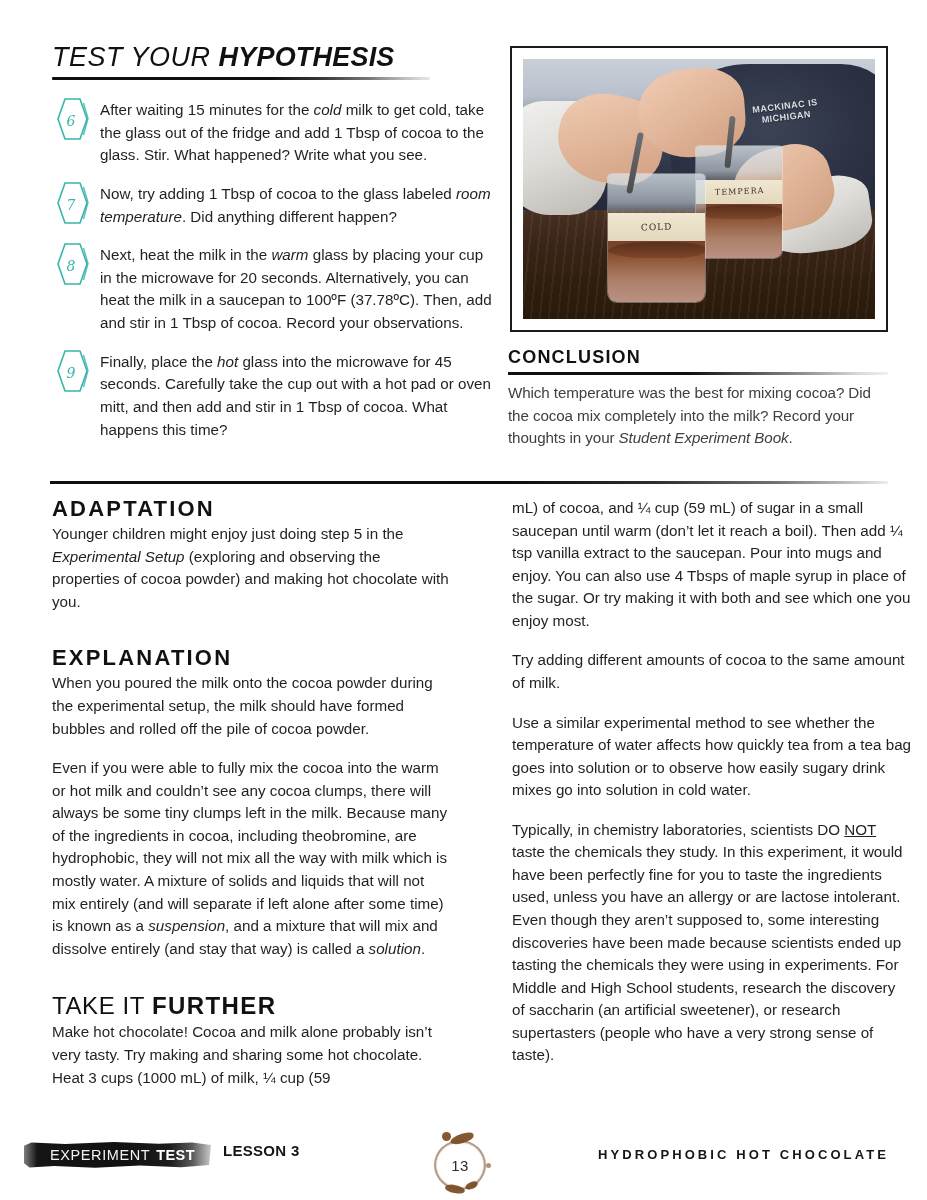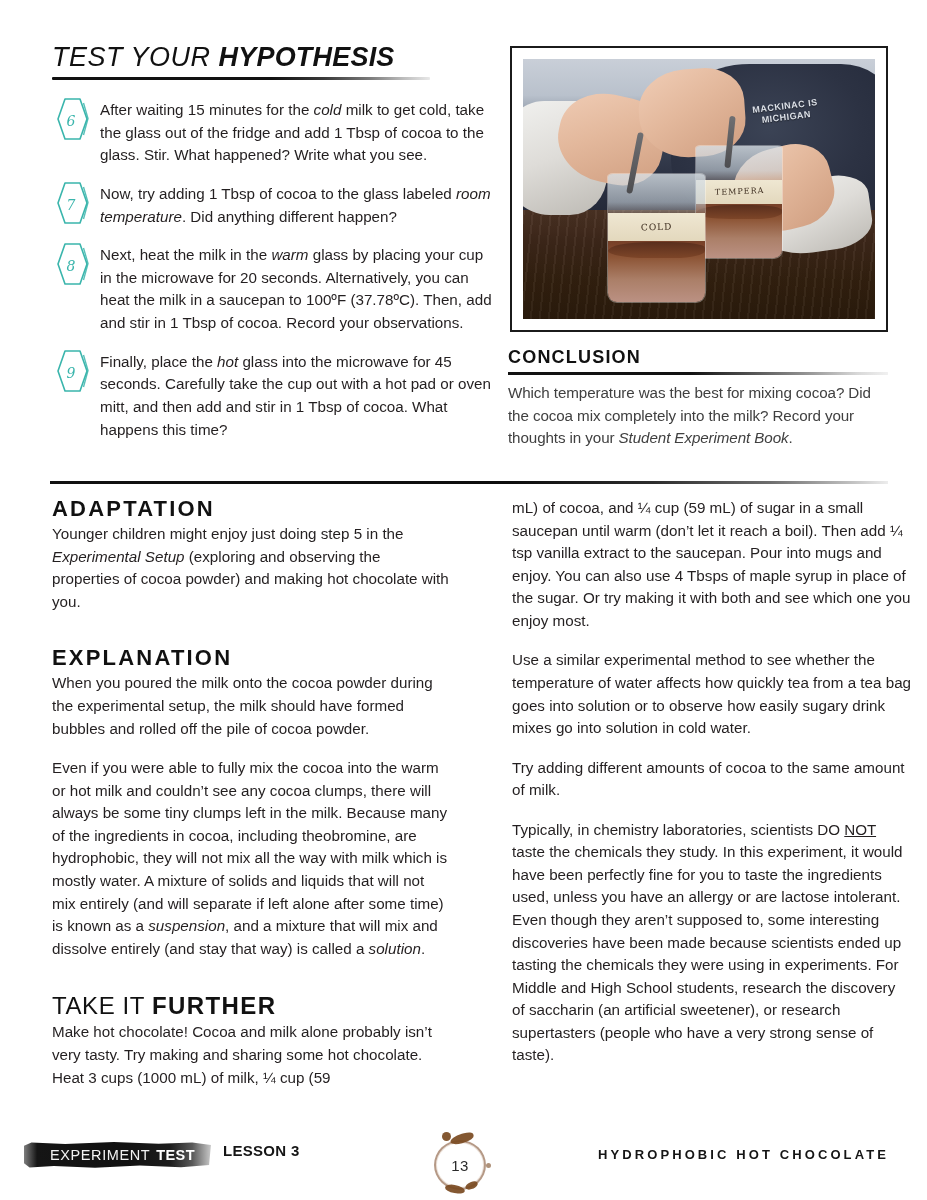--- a/index.html
+++ b/index.html
@@ -452,22 +452,22 @@
     <div class="gap-lg"></div>
 
     <h2 class="block-head mixed">
       <span>TAKE IT </span><span class="heavy">FURTHER</span>
     </h2>
     <p class="para tight">Make hot chocolate! Cocoa and milk alone probably isn’t very tasty. Try making and sharing some hot chocolate. Heat 3 cups (1000 mL) of milk, ¼ cup (59</p>
   </div>
 
   <div class="col col-right">
     <p class="para">mL) of cocoa, and ¼ cup (59  mL) of sugar in a small saucepan until warm (don’t let it reach a boil). Then add ¼ tsp vanilla extract to the saucepan. Pour into mugs and enjoy. You can also use 4 Tbsps of maple syrup in place of the sugar. Or try making it with both and see which one you enjoy most.</p>
+    <p class="para">Try adding different amounts of cocoa to the same amount of milk.</p>
     <p class="para">Use a similar experimental method to see whether the temperature of water affects how quickly tea from a tea bag goes into solution or to observe how easily sugary drink mixes go into solution in cold water.</p>
-    <p class="para">Try adding different amounts of cocoa to the same amount of milk.</p>
     <p class="para">Typically, in chemistry laboratories, scientists DO <span class="u-not">NOT</span> taste the chemicals they study. In this experiment, it would have been perfectly fine for you to taste the ingredients used, unless you have an allergy or are lactose intolerant. Even though they aren’t supposed to, some interesting discoveries have been made because scientists ended up tasting the chemicals they were using in experiments. For Middle and High School students, research the discovery of saccharin (an artificial sweetener), or research supertasters (people who have a very strong sense of taste).</p>
   </div>
 
   <div class="footer">
     <div class="footer-left">
       <span class="brush-banner">
         <span class="bexp">EXPERIMENT</span>
         <span class="bbook">TEST</span>
       </span>
       <span class="lesson-label">LESSON 3</span>

